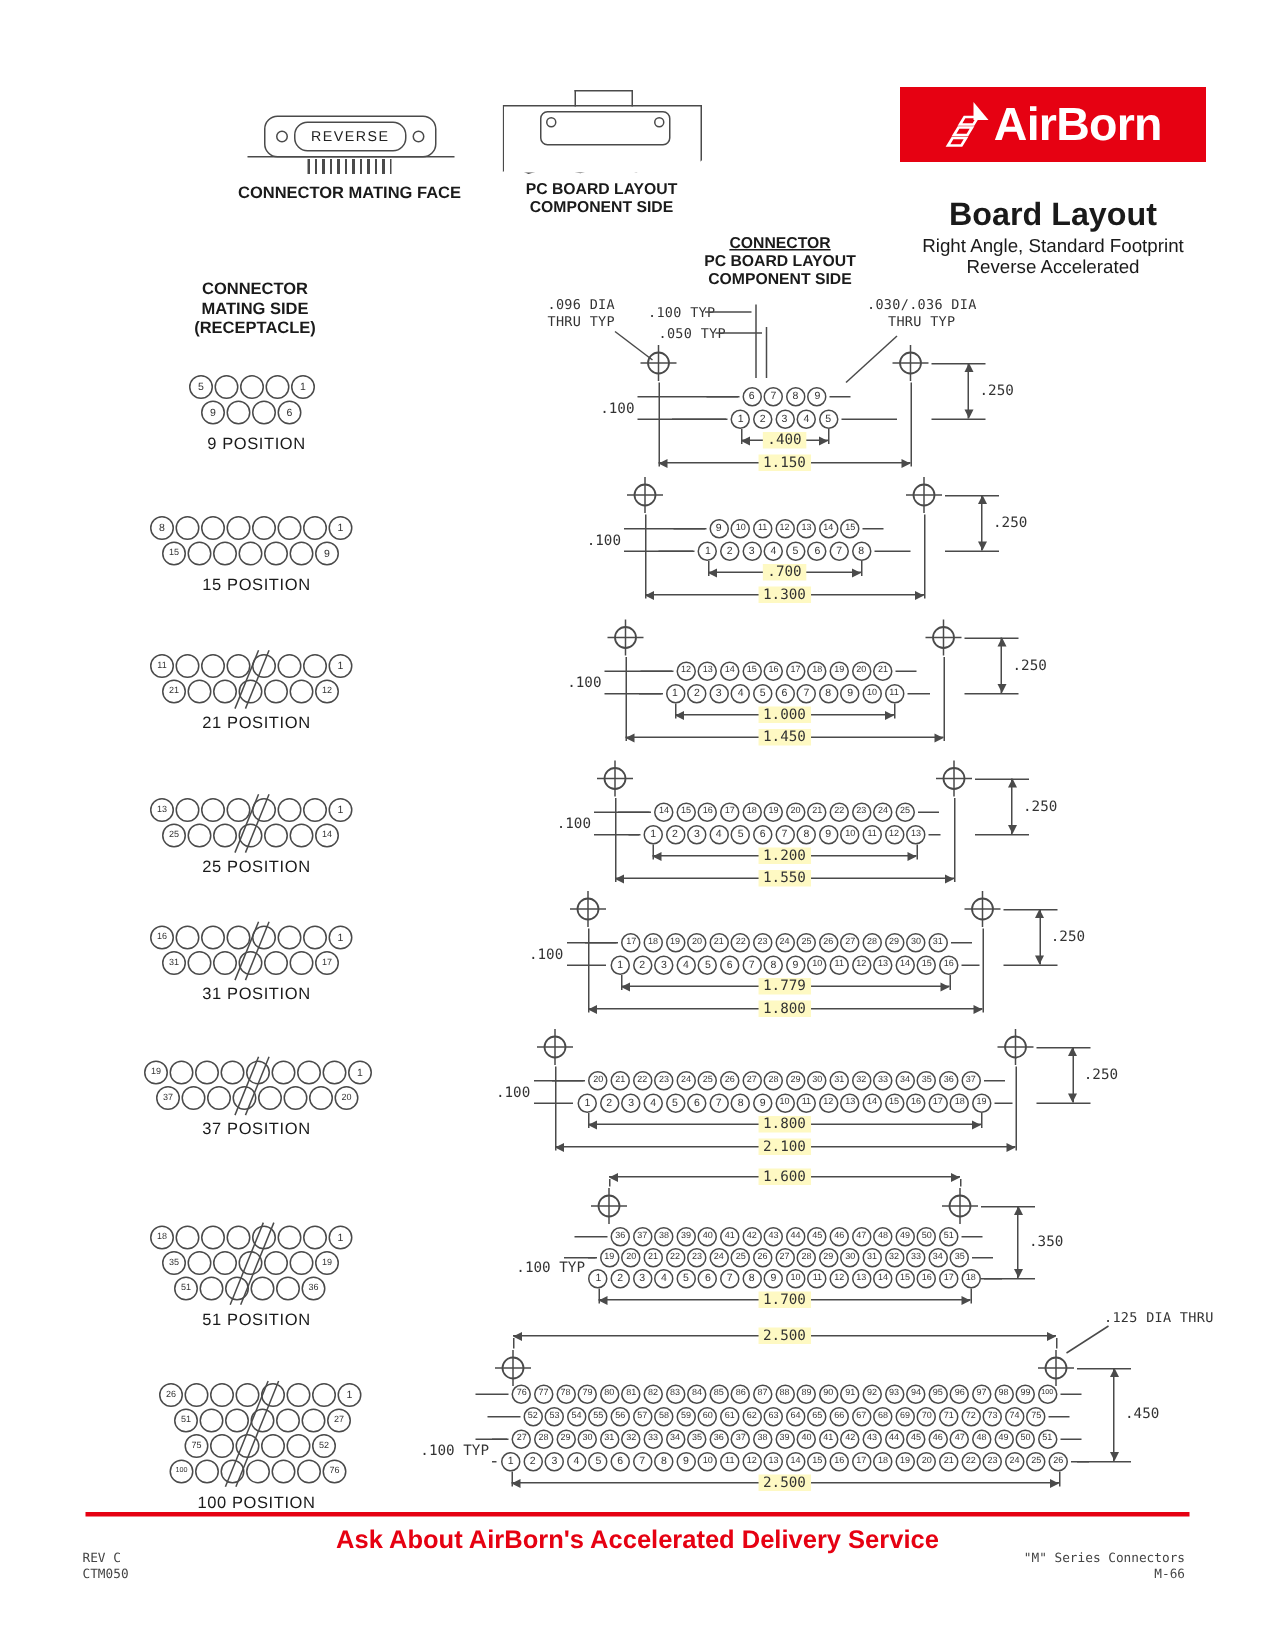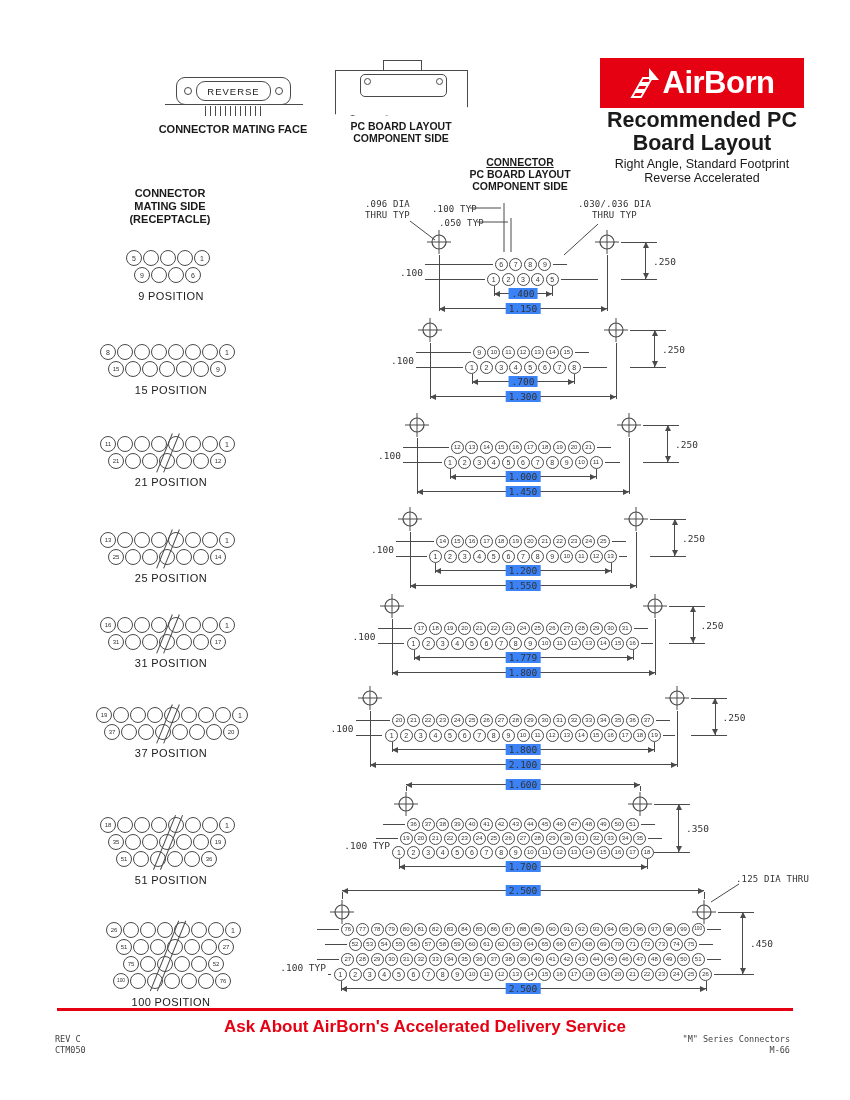--- a/index.html
+++ b/index.html
@@ -9,21 +9,21 @@
   .pin{position:absolute;border:1px solid #4a4a4a;border-radius:50%;background:#fff;
        display:flex;align-items:center;justify-content:center;color:#333;box-sizing:border-box;
        font-family:"Liberation Sans",sans-serif;line-height:1;}
   .hl{position:absolute;border-top:1px solid #4a4a4a;height:0;}
   .vl{position:absolute;border-left:1px solid #4a4a4a;width:0;}
   .dim{position:absolute;border-top:1px solid #4a4a4a;height:0;}
   .dim::before{content:"";position:absolute;left:0;top:-3.5px;width:0;height:0;
        border-top:3px solid transparent;border-bottom:3px solid transparent;border-right:6px solid #4a4a4a;}
   .dim::after{content:"";position:absolute;right:0;top:-3.5px;width:0;height:0;
        border-top:3px solid transparent;border-bottom:3px solid transparent;border-left:6px solid #4a4a4a;}
-  .dim .lab{position:absolute;left:50%;top:-6.5px;transform:translateX(-50%);background:#3b82f6;
+  .dim .lab{position:absolute;left:50%;top:-6.5px;transform:translateX(-50%);background:#fef9c3;
        padding:0 3px;font-size:9.5px;white-space:nowrap;color:#333;font-family:"DejaVu Sans Mono",monospace;}
   .vdim{position:absolute;border-left:1px solid #4a4a4a;width:0;}
   .vdim::before{content:"";position:absolute;top:0;left:-3.5px;width:0;height:0;
        border-left:3px solid transparent;border-right:3px solid transparent;border-bottom:6px solid #4a4a4a;}
   .vdim::after{content:"";position:absolute;bottom:0;left:-3.5px;width:0;height:0;
        border-left:3px solid transparent;border-right:3px solid transparent;border-top:6px solid #4a4a4a;}
   .vdim .lab{position:absolute;left:5px;top:50%;transform:translateY(-50%);background:#fff;
        padding:0 2px;font-size:9.5px;color:#333;font-family:"DejaVu Sans Mono",monospace;white-space:nowrap;}
   .ann{position:absolute;font-size:9px;color:#333;white-space:nowrap;letter-spacing:.2px;
        font-family:"DejaVu Sans Mono",monospace;line-height:11px;}
@@ -65,21 +65,20 @@
     <svg width="30" height="34" viewBox="0 0 30 34">
       <path d="M19 2 L29 14 L19 14 Z" fill="#fff"></path>
       <g fill="none" stroke="#fff" stroke-width="1.8">
         <path d="M2 31 L11 31 L14 26 L5 26 Z"></path>
         <path d="M6 24 L15 24 L18 19 L9 19 Z"></path>
         <path d="M10 17 L19 17 L22 12 L13 12 Z"></path>
       </g>
     </svg>
     <span style="color:#fff;font-size:31px;font-weight:700;letter-spacing:-0.5px;">AirBorn</span>
   </div>
-  <div class="hd" style="left:702px;top:108px;font-size:21.5px;">Recommended PC</div>
   <div class="hd" style="left:702px;top:131px;font-size:21.5px;">Board Layout</div>
   <div class="hd" style="left:702px;top:157px;font-size:12.5px;font-weight:400;">Right Angle, Standard Footprint</div>
   <div class="hd" style="left:702px;top:171px;font-size:12.5px;font-weight:400;">Reverse Accelerated</div>
 
   <div class="hd" style="left:520px;top:156px;font-size:10.5px;text-decoration:underline;">CONNECTOR</div>
   <div class="hd" style="left:520px;top:168px;font-size:10.5px;">PC BOARD LAYOUT</div>
   <div class="hd" style="left:520px;top:180px;font-size:10.5px;">COMPONENT SIDE</div>
 
   <div class="hd" style="left:170px;top:187px;font-size:11px;">CONNECTOR</div>
   <div class="hd" style="left:170px;top:200px;font-size:11px;">MATING SIDE</div>

